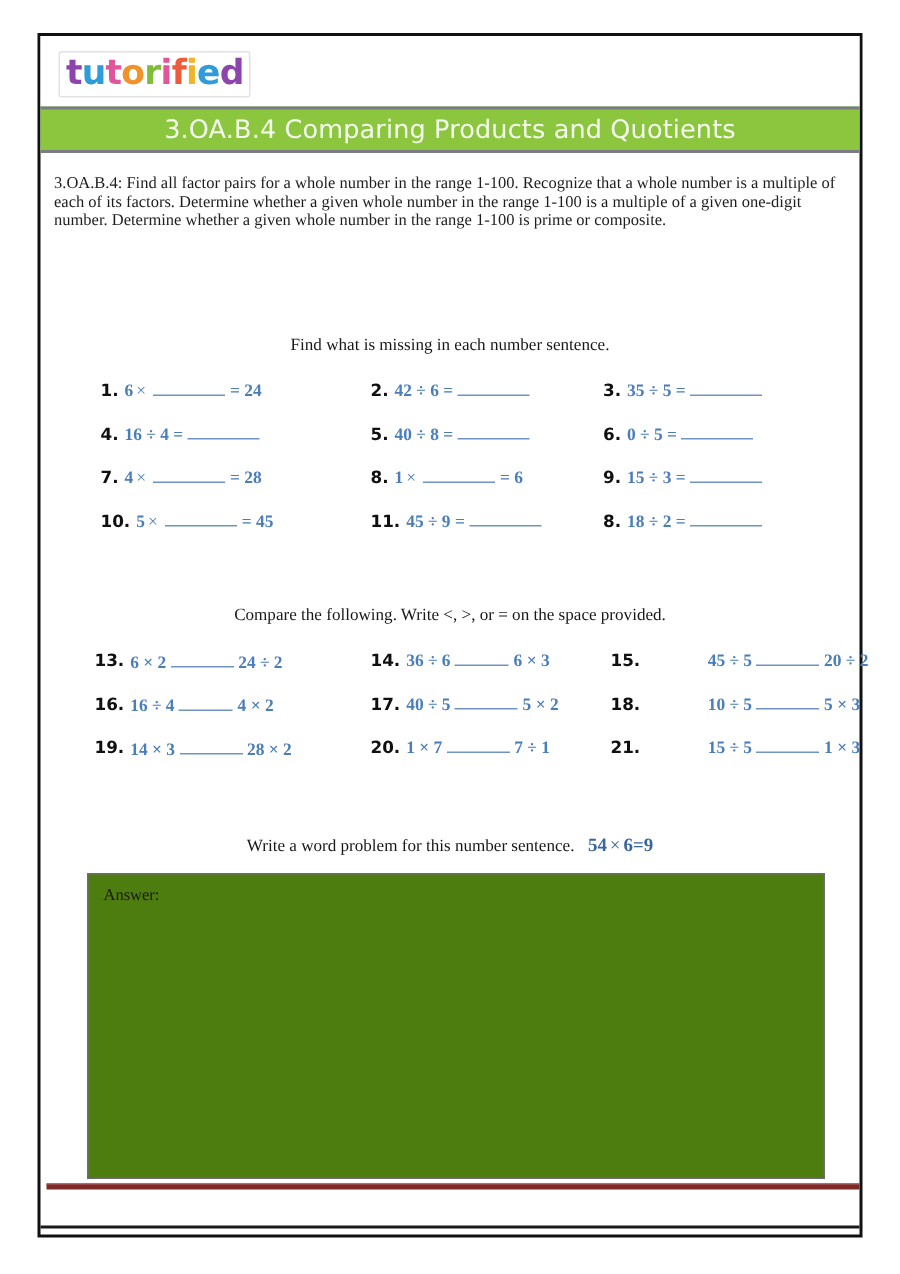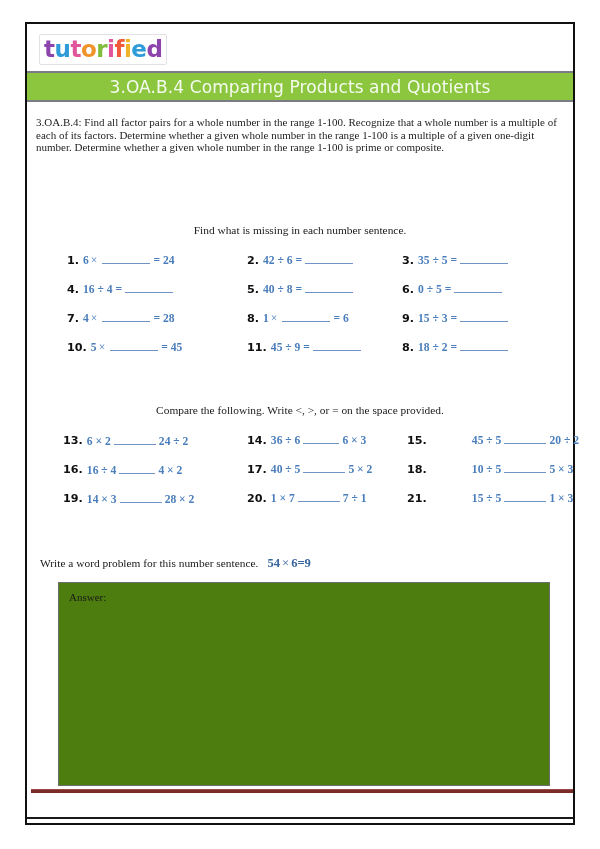--- a/index.html
+++ b/index.html
@@ -175,23 +175,23 @@
   .sec2 .c1 { width: 184px; align-items: center; }
   .sec2 .c2 { width: 160px; }
   .sec2 .c3 { width: 140px; gap: 41px; }
 
   
   #wordprob {
     position: absolute;
     left: 0;
     top: 392px;
     width: 100%;
+    text-align: center;
     font-size: 11.4px;
     color: #181818;
-    padding-left: 13px;
   }
   #wordprob .sentence {
     color: #37669e;
     font-weight: bold;
     font-size: 12.6px;
     margin-left: 9px;
   }
   #wordprob .sentence .op { font-weight: normal; padding: 0 2px; }
 
   

